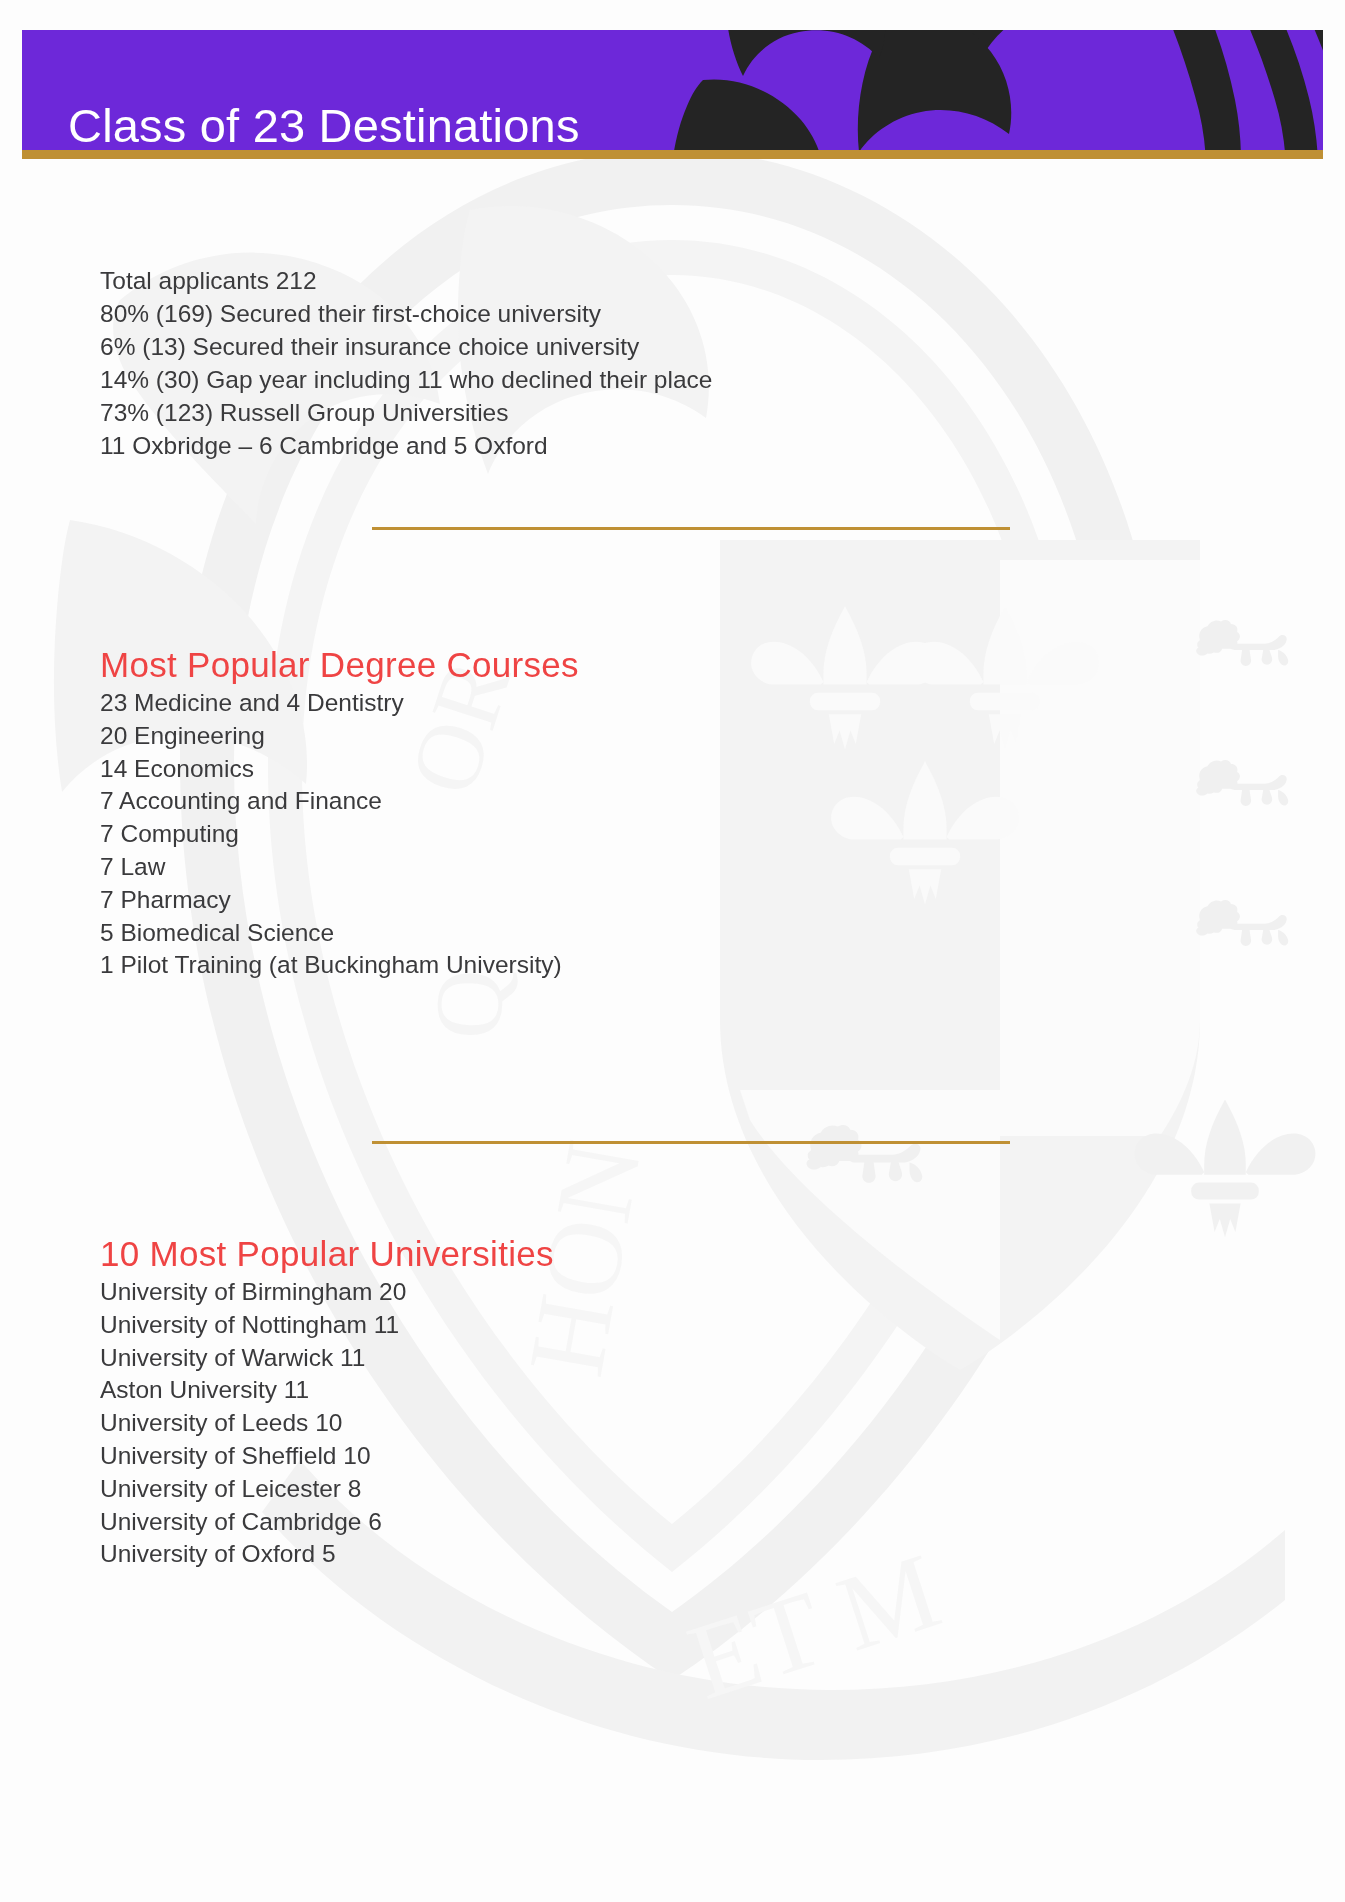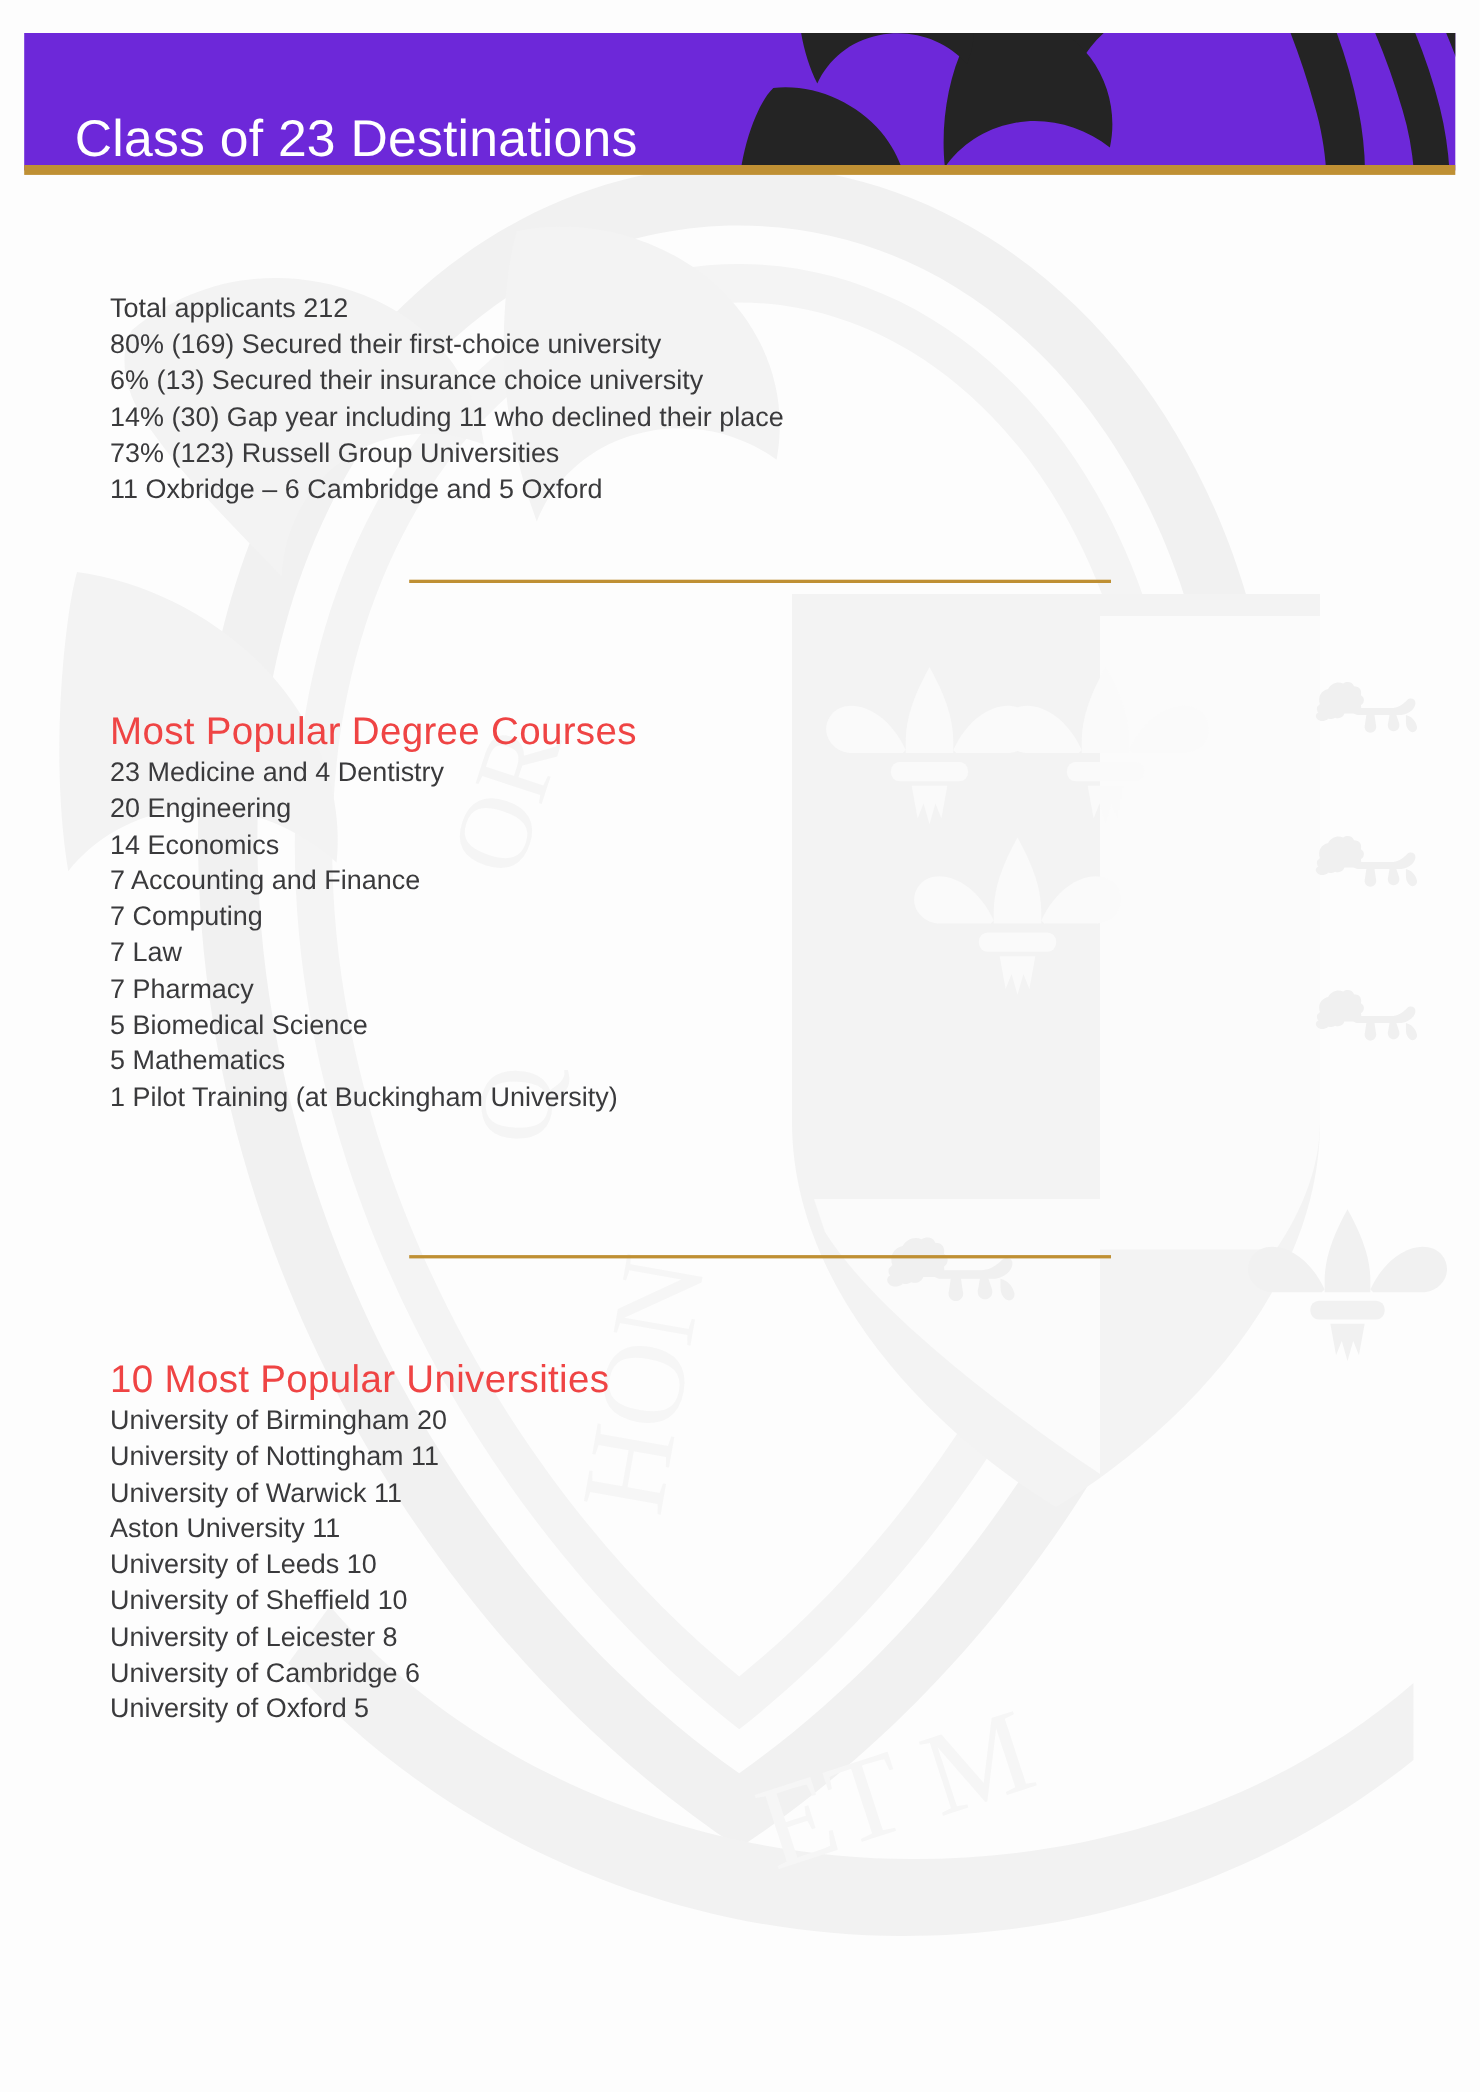--- a/index.html
+++ b/index.html
@@ -266,21 +266,20 @@
       <div class="section-heading">Most Popular Degree Courses</div>
       <div class="section-list">
         <div>23 Medicine and 4 Dentistry</div>
         <div>20 Engineering</div>
         <div>14 Economics</div>
         <div>7 Accounting and Finance</div>
         <div>7 Computing</div>
         <div>7 Law</div>
         <div>7 Pharmacy</div>
         <div>5 Biomedical Science</div>
-        <div>5 Mathematics</div>
         <div>1 Pilot Training (at Buckingham University)</div>
       </div>
     </div>
 
     <div class="divider divider-2"></div>
 
     <div class="section section-unis">
       <div class="section-heading">10 Most Popular Universities</div>
       <div class="section-list">
         <div>University of Birmingham 20</div>

